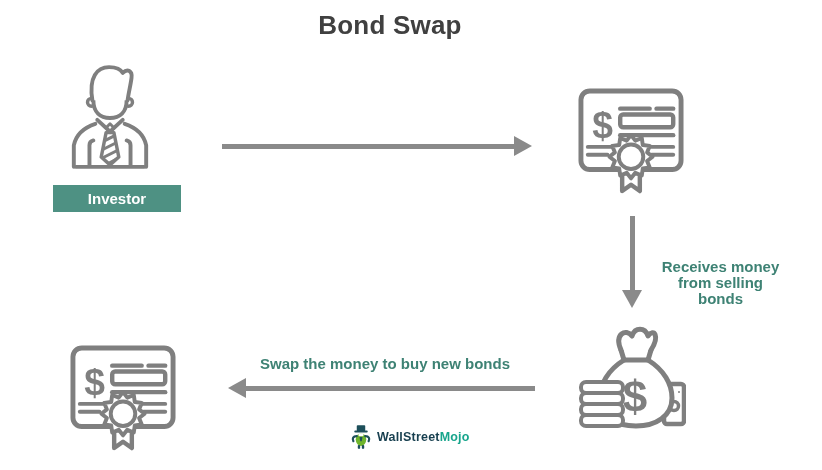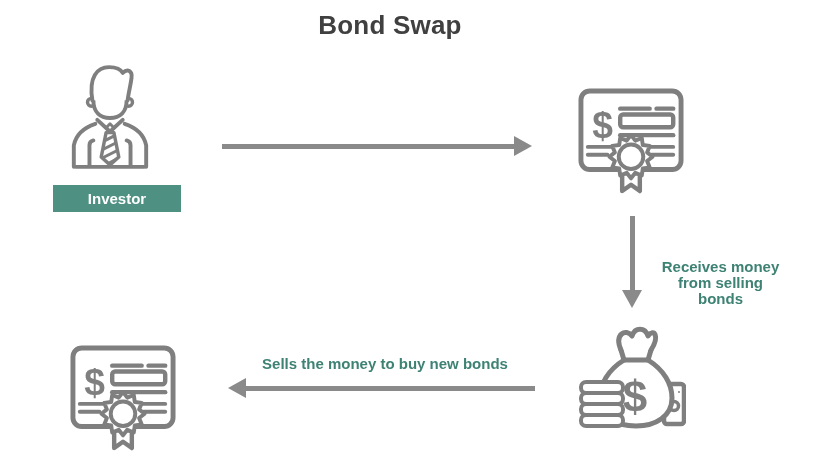--- a/index.html
+++ b/index.html
@@ -141,21 +141,21 @@
       <path d="M73,26 L70,36"></path>
       <path d="M43,26 C36,10 48,4 54,12 C57,3 67,3 70,12 C76,4 82,12 73,26" fill="#fff"></path>
       <text x="57" y="88" font-size="44" font-weight="bold" fill="#7F7F7F" stroke="none" text-anchor="middle">$</text>
       <rect x="3" y="58" width="42" height="11" rx="5" fill="#fff" stroke-width="4"></rect>
       <rect x="3" y="69" width="42" height="11" rx="5" fill="#fff" stroke-width="4"></rect>
       <rect x="3" y="80" width="42" height="11" rx="5" fill="#fff" stroke-width="4"></rect>
       <rect x="3" y="91" width="42" height="11" rx="5" fill="#fff" stroke-width="4"></rect>
     </svg>
   </div>
 
-  <div class="flow-label buy">Sells the money to buy new bonds</div>
+  <div class="flow-label buy">Swap the money to buy new bonds</div>
   <div class="arrow-body arrow-buy-body"></div>
   <div class="arrow-head arrow-buy-head"></div>
 
   <div class="icon-box" style="left:70px; top:345px;">
     <svg width="106" height="108" viewBox="0 0 108 110" fill="none" stroke="#7F7F7F" stroke-width="5" stroke-linecap="round" stroke-linejoin="round">
       <rect x="3" y="3" width="102" height="80" rx="9"></rect>
       <text x="25" y="51" font-size="38" font-weight="bold" fill="#7F7F7F" stroke="none" text-anchor="middle">$</text>
       <path d="M43,21 L73,21" stroke-width="4.5"></path>
       <path d="M80,21 L97,21" stroke-width="4.5"></path>
       <rect x="43" y="27" width="54" height="13" rx="3" stroke-width="4.5"></rect>
@@ -163,14 +163,30 @@
       <path d="M10,60 L38,60" stroke-width="4"></path>
       <path d="M10,68 L30,68" stroke-width="4"></path>
       <path d="M72,60 L97,60" stroke-width="4"></path>
       <path d="M75,68 L97,68" stroke-width="4"></path>
       <path d="M45,87 L45,105 L54,98.5 L63,105 L63,87 Z" fill="#fff" stroke-width="4.5"></path>
       <path d="M76,70 L70.4,74.4 L73.1,81 L66,82 L65,89.1 L58.4,86.4 L54,92 L49.6,86.4 L43,89.1 L42,82 L34.9,81 L37.6,74.4 L32,70 L37.6,65.6 L34.9,59 L42,58 L43,50.9 L49.6,53.6 L54,48 L58.4,53.6 L65,50.9 L66,58 L73.1,59 L70.4,65.6 Z" fill="#fff" stroke-width="4"></path>
       <circle cx="54" cy="70" r="12.5" fill="#fff" stroke-width="4"></circle>
     </svg>
   </div>
 
+  <div class="logo">
+    <span>
+      <svg width="22" height="26" viewBox="0 0 26 28">
+        <rect x="8" y="0" width="10" height="7" rx="1" fill="#1D4F5A"></rect>
+        <rect x="5" y="6.2" width="16" height="2.6" rx="1.3" fill="#1D4F5A"></rect>
+        <ellipse cx="13" cy="17" rx="6.2" ry="7.5" fill="#6FB52C"></ellipse>
+        <rect x="10" y="9.5" width="6" height="3.5" rx="1.5" fill="#ffffff"></rect>
+        <path d="M8,13 Q1.5,13.5 4,19" stroke="#1D4F5A" stroke-width="2.6" fill="none" stroke-linecap="round"></path>
+        <path d="M18,13 Q24.5,13.5 22,19" stroke="#1D4F5A" stroke-width="2.6" fill="none" stroke-linecap="round"></path>
+        <path d="M12,14 L13,19 L14,14" stroke="#1D4F5A" stroke-width="1.6" fill="none"></path>
+        <rect x="9.2" y="23.5" width="2.8" height="4.5" rx="1" fill="#1D4F5A"></rect>
+        <rect x="14" y="23.5" width="2.8" height="4.5" rx="1" fill="#1D4F5A"></rect>
+      </svg>
+    </span>
+    <span class="logo-text"><span class="logo-primary">WallStreet</span><span class="logo-accent">Mojo</span></span>
+  </div>
 
 </div>
 
 </body></html>

